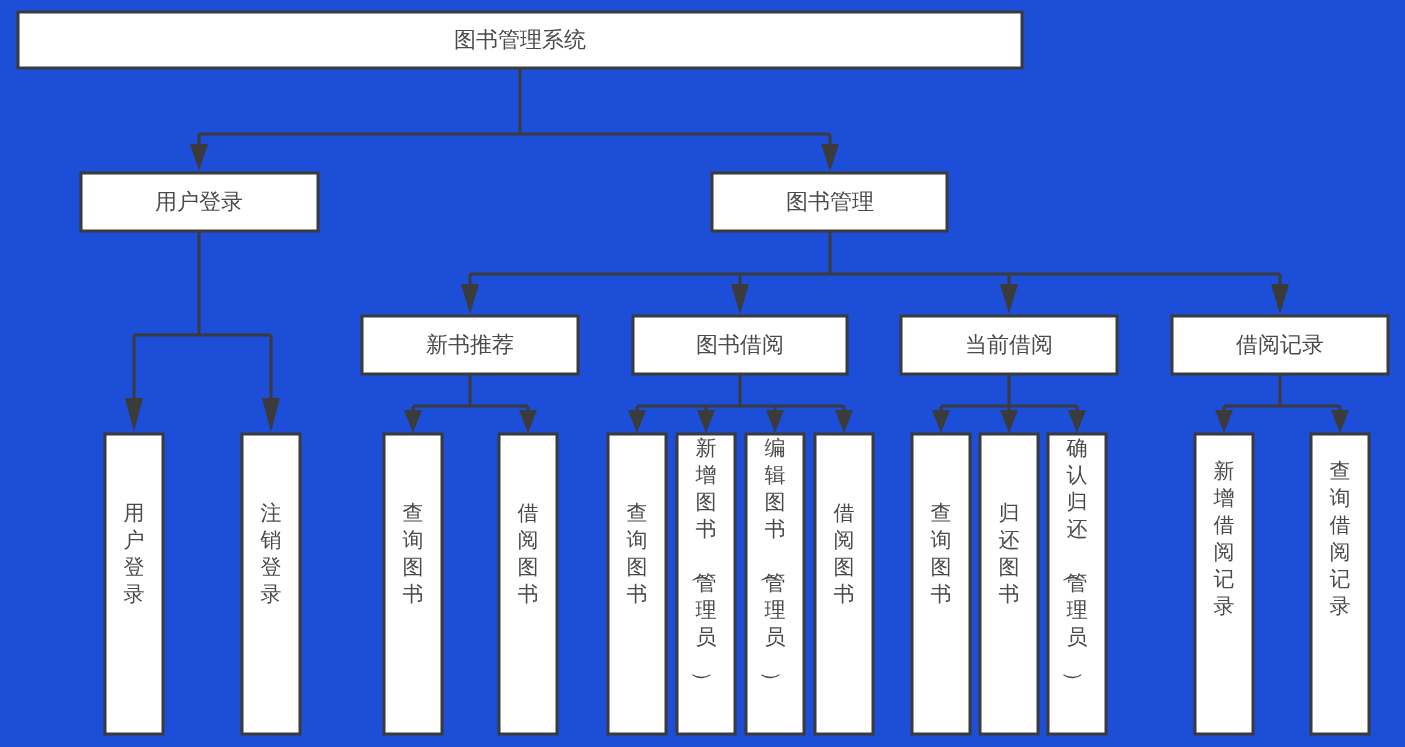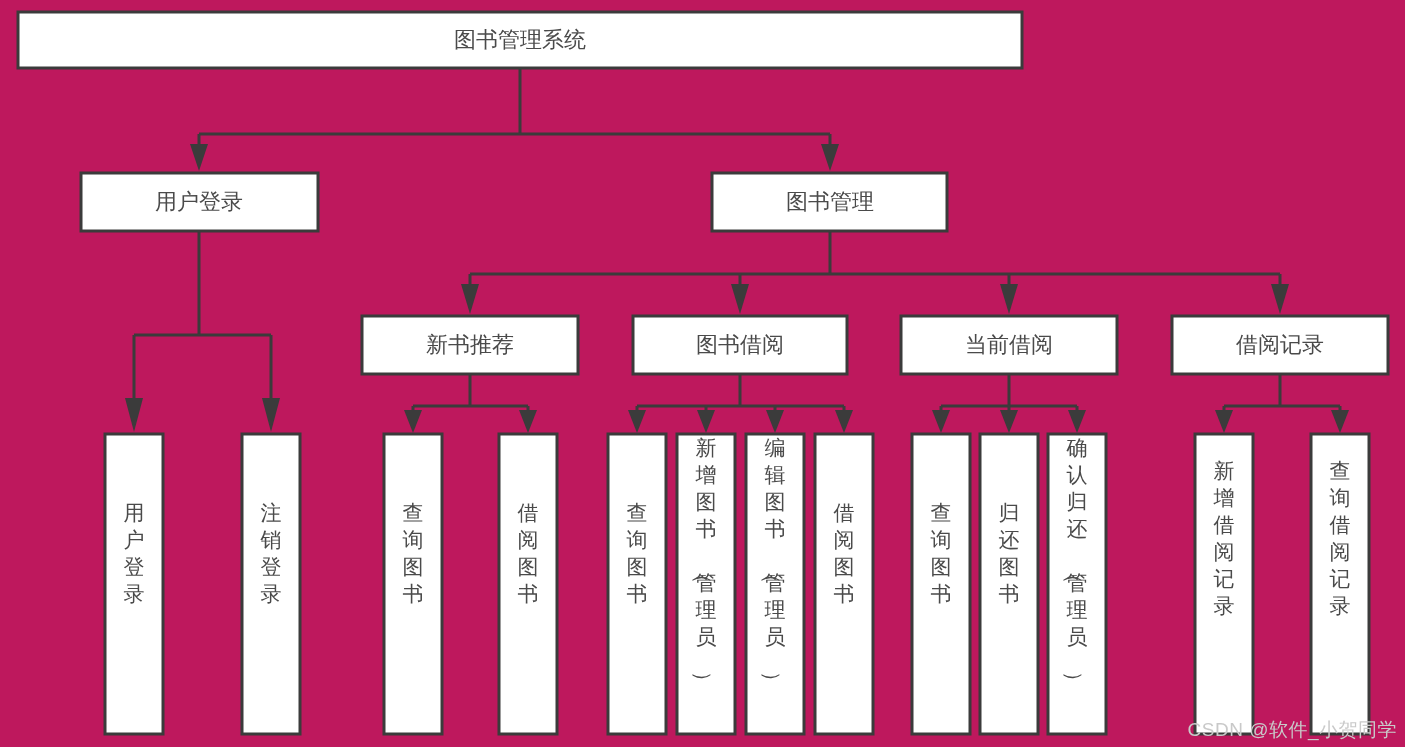--- a/index.html
+++ b/index.html
@@ -1,20 +1,20 @@
 <!DOCTYPE html>
 <html><head>
 <meta charset="utf-8">
 <style>
   html,body{margin:0;padding:0;background:#ffffff;}
   body{
     font-family:"Liberation Sans","DejaVu Sans",sans-serif;
     width:1405px;height:747px;overflow:hidden;
   }
-  #stage{position:relative;width:1405px;height:747px;background:#be185d;}
+  #stage{position:relative;width:1405px;height:747px;background:#1d4ed8;}
   svg#diagram{position:absolute;left:0;top:0;width:1405px;height:747px;display:block;}
 
   .node-box{fill:#ffffff;stroke:#3b3b3b;stroke-width:3;}
   .connector{fill:none;stroke:#3b3b3b;stroke-width:3;stroke-linecap:butt;}
   .arrow-head{fill:#3b3b3b;stroke:none;}
 
   .node-label{
     fill:#4a4a4a;
     font-family:"Liberation Sans","DejaVu Sans",sans-serif;
     font-size:22px;
@@ -205,14 +205,13 @@
       <rect class="node-box" x="1195" y="434" width="58" height="300"></rect>
       <text class="leaf-label" x="1224" y="478"><tspan x="1224" y="478">新</tspan><tspan x="1224" y="505">增</tspan><tspan x="1224" y="532">借</tspan><tspan x="1224" y="559">阅</tspan><tspan x="1224" y="586">记</tspan><tspan x="1224" y="613">录</tspan></text>
     </g>
     <g>
       <rect class="node-box" x="1311" y="434" width="58" height="300"></rect>
       <text class="leaf-label" x="1340" y="478"><tspan x="1340" y="478">查</tspan><tspan x="1340" y="505">询</tspan><tspan x="1340" y="532">借</tspan><tspan x="1340" y="559">阅</tspan><tspan x="1340" y="586">记</tspan><tspan x="1340" y="613">录</tspan></text>
     </g>
 
   </svg>
 
-  <div class="watermark">CSDN @软件_小贺同学</div>
 </div>
 
 </body></html>

